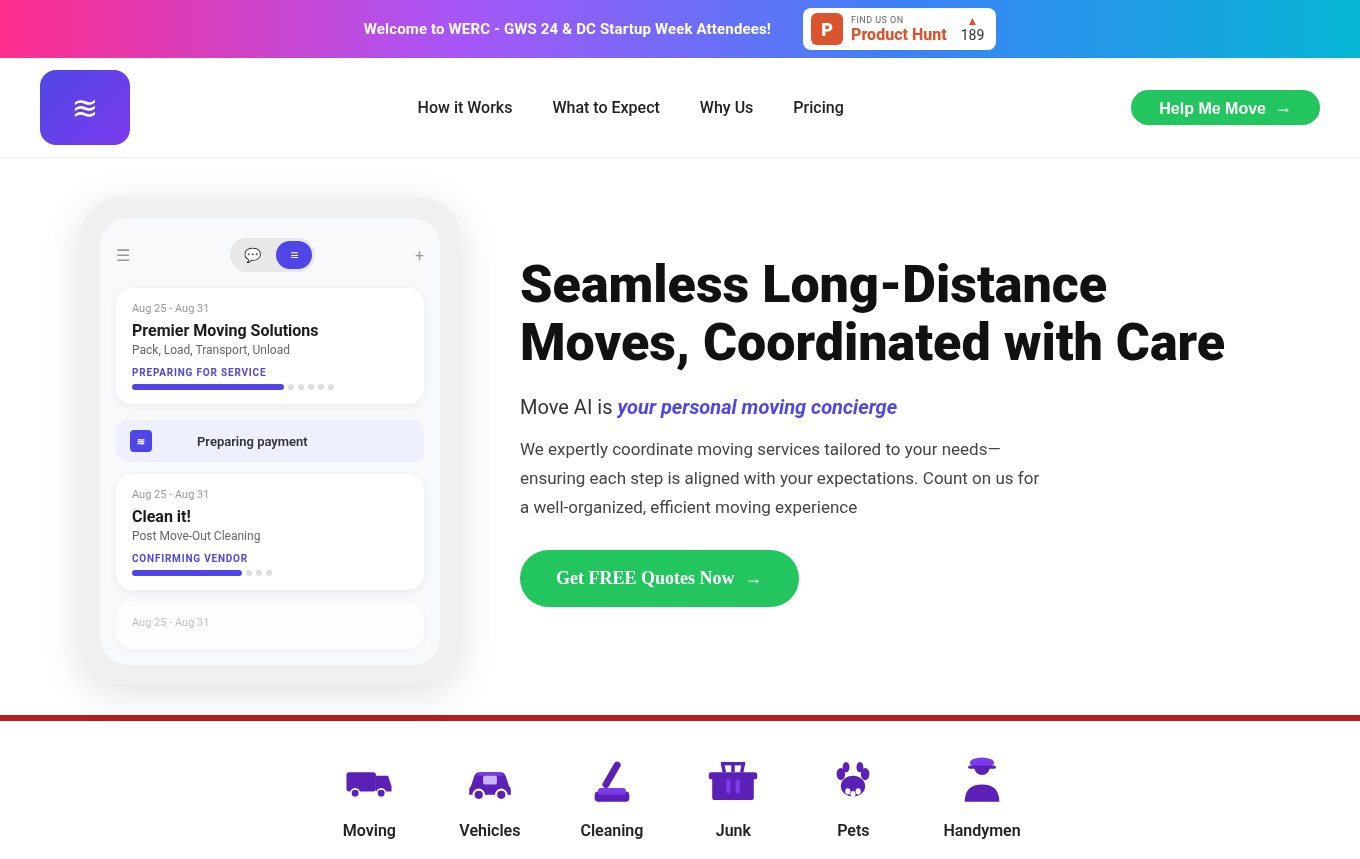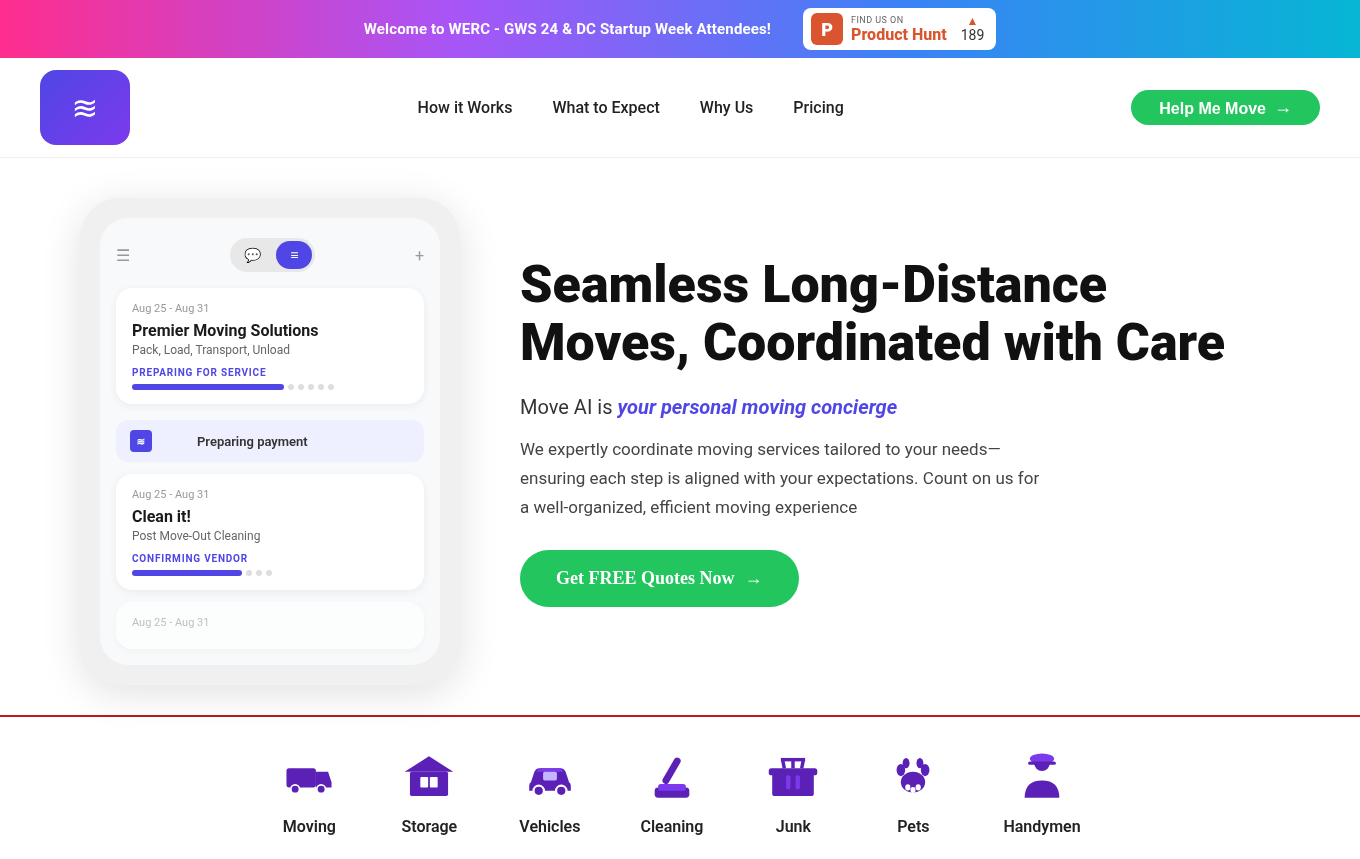--- a/index.html
+++ b/index.html
@@ -319,21 +319,21 @@
       font-weight: 600;
     }
 
     
     .services-bar {
       display: flex;
       justify-content: center;
       align-items: flex-end;
       gap: 60px;
       padding: 30px 40px 20px;
-      border-top: 2px solid #b91c1c;
+      border-top: 6px solid #b91c1c;
       margin-top: 10px;
     }
     .service-item {
       display: flex;
       flex-direction: column;
       align-items: center;
       gap: 10px;
     }
     .service-icon {
       width: 60px;
@@ -468,32 +468,20 @@
 
         <rect x="4" y="20" width="34" height="22" rx="3"></rect>
         <polygon points="38,24 52,24 56,36 56,42 38,42"></polygon>
         <circle cx="14" cy="44" r="5" fill="#5b21b6" stroke="#fff" stroke-width="2"></circle>
         <circle cx="44" cy="44" r="5" fill="#5b21b6" stroke="#fff" stroke-width="2"></circle>
       </svg>
     </div>
     <span class="service-label">Moving</span>
   </div>
 
-  <div class="service-item">
-    <div class="service-icon">
-      <svg class="svc-svg" viewBox="0 0 60 60" fill="#5b21b6">
-
-        <polygon points="30,6 58,24 2,24"></polygon>
-        <rect x="8" y="24" width="44" height="28" rx="2"></rect>
-        <rect x="20" y="30" width="9" height="12" rx="1" fill="#fff"></rect>
-        <rect x="31" y="30" width="9" height="12" rx="1" fill="#fff"></rect>
-      </svg>
-    </div>
-    <span class="service-label">Storage</span>
-  </div>
 
   <div class="service-item">
     <div class="service-icon">
       <svg class="svc-svg" viewBox="0 0 60 60" fill="#5b21b6">
 
         <path d="M8,36 L12,24 Q14,20 18,20 L42,20 Q46,20 48,24 L52,36 Q54,37 54,40 L54,46 L6,46 L6,40 Q6,37 8,36Z"></path>
         <path d="M14,24 L18,20 L42,20 L46,24Z" fill="#7c3aed"></path>
         <circle cx="17" cy="46" r="6" fill="#5b21b6" stroke="#fff" stroke-width="2.5"></circle>
         <circle cx="43" cy="46" r="6" fill="#5b21b6" stroke="#fff" stroke-width="2.5"></circle>
         <rect x="22" y="24" width="16" height="10" rx="2" fill="#c4b5fd"></rect>

